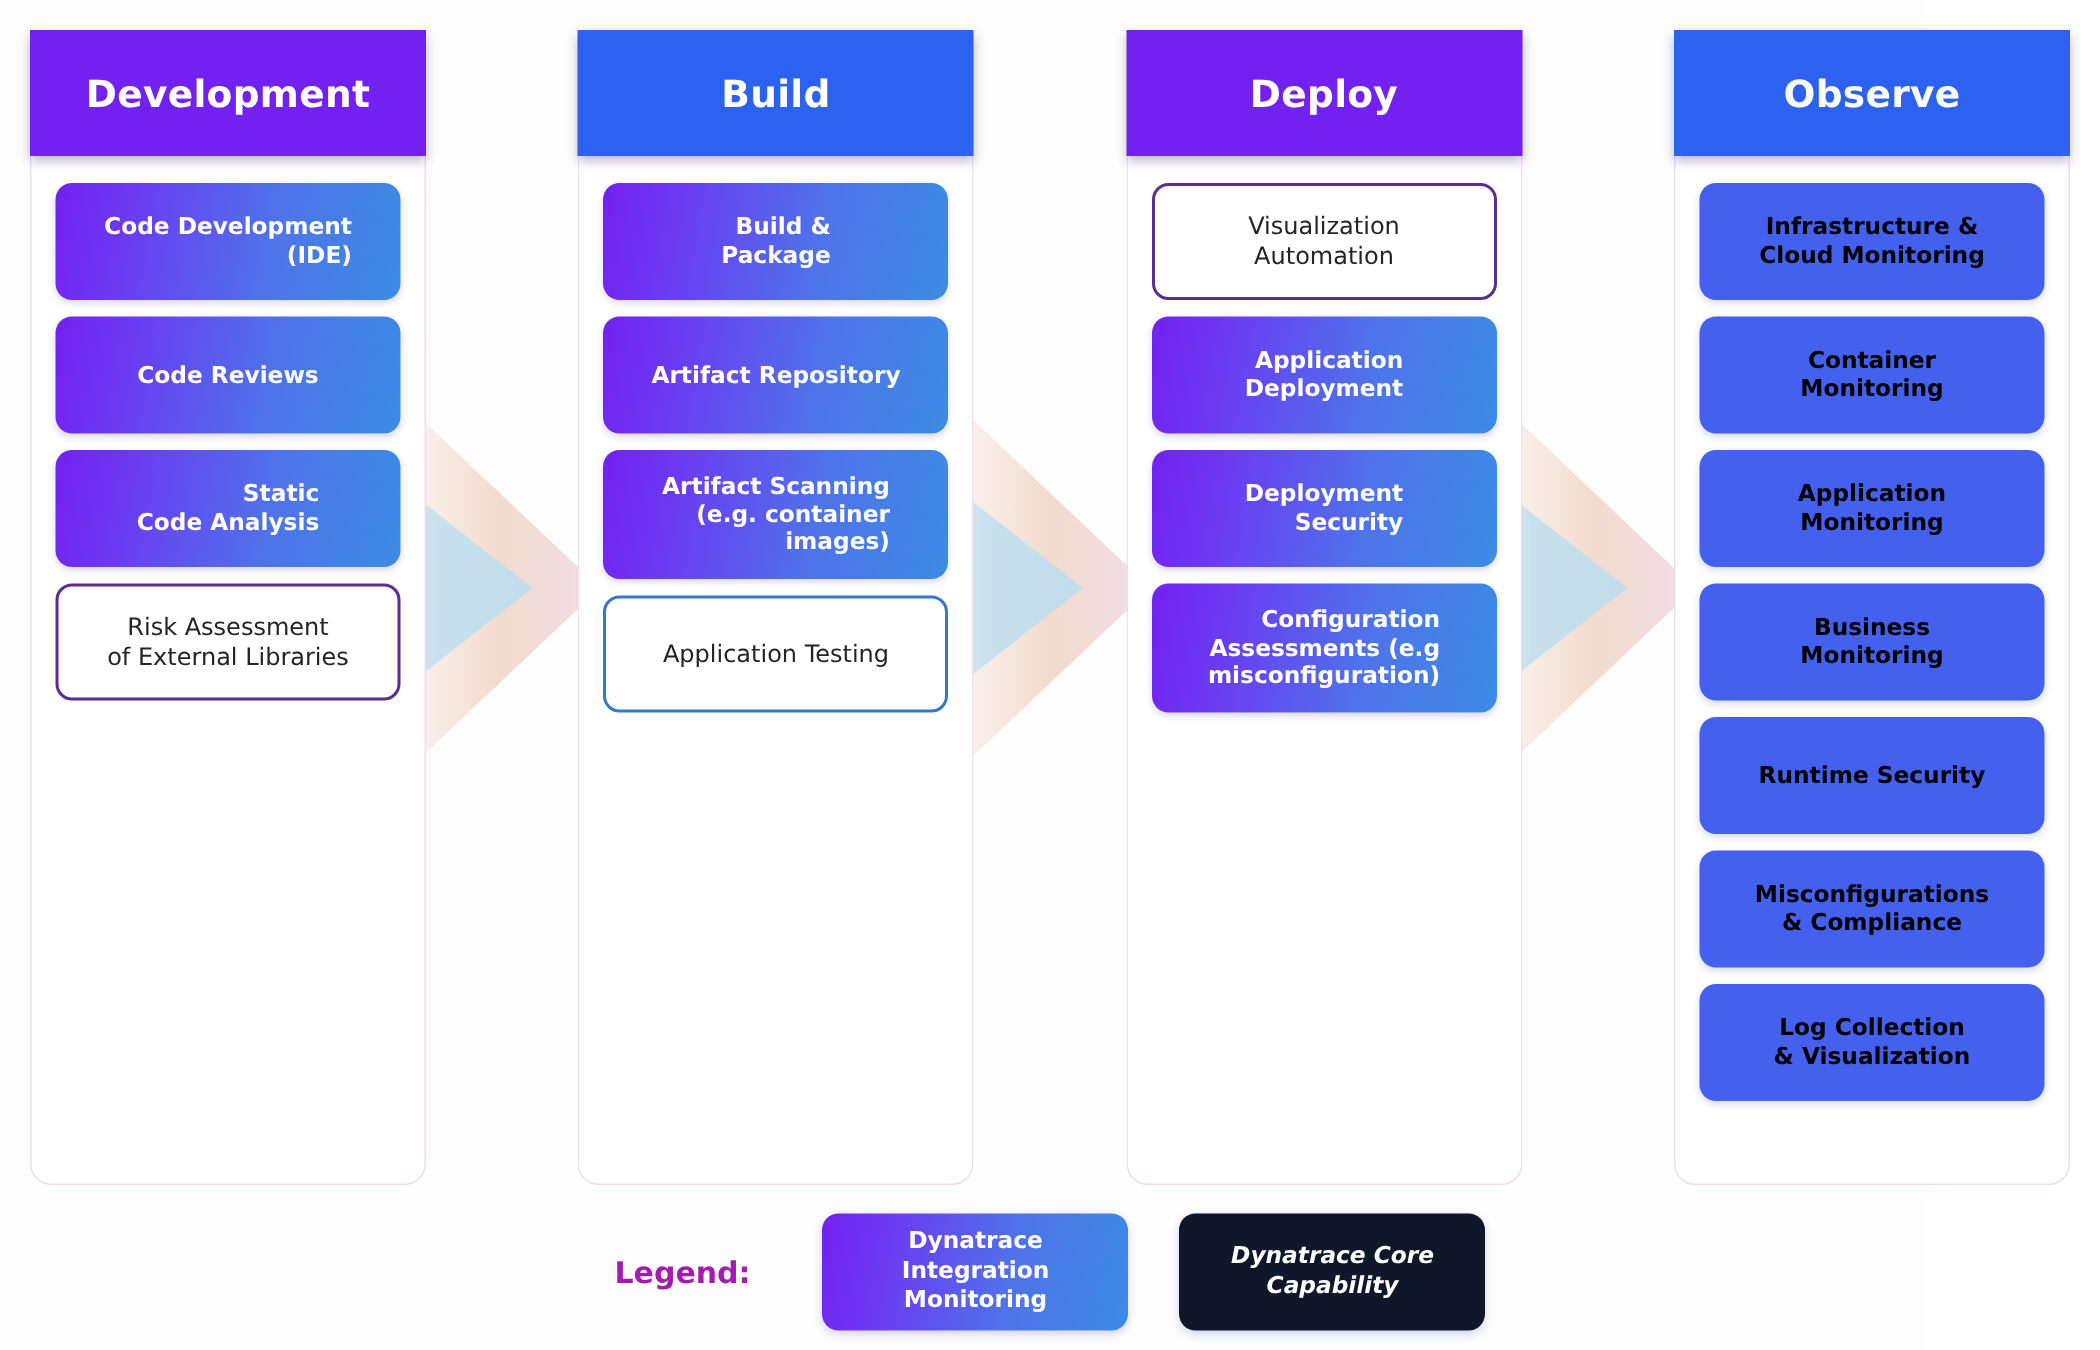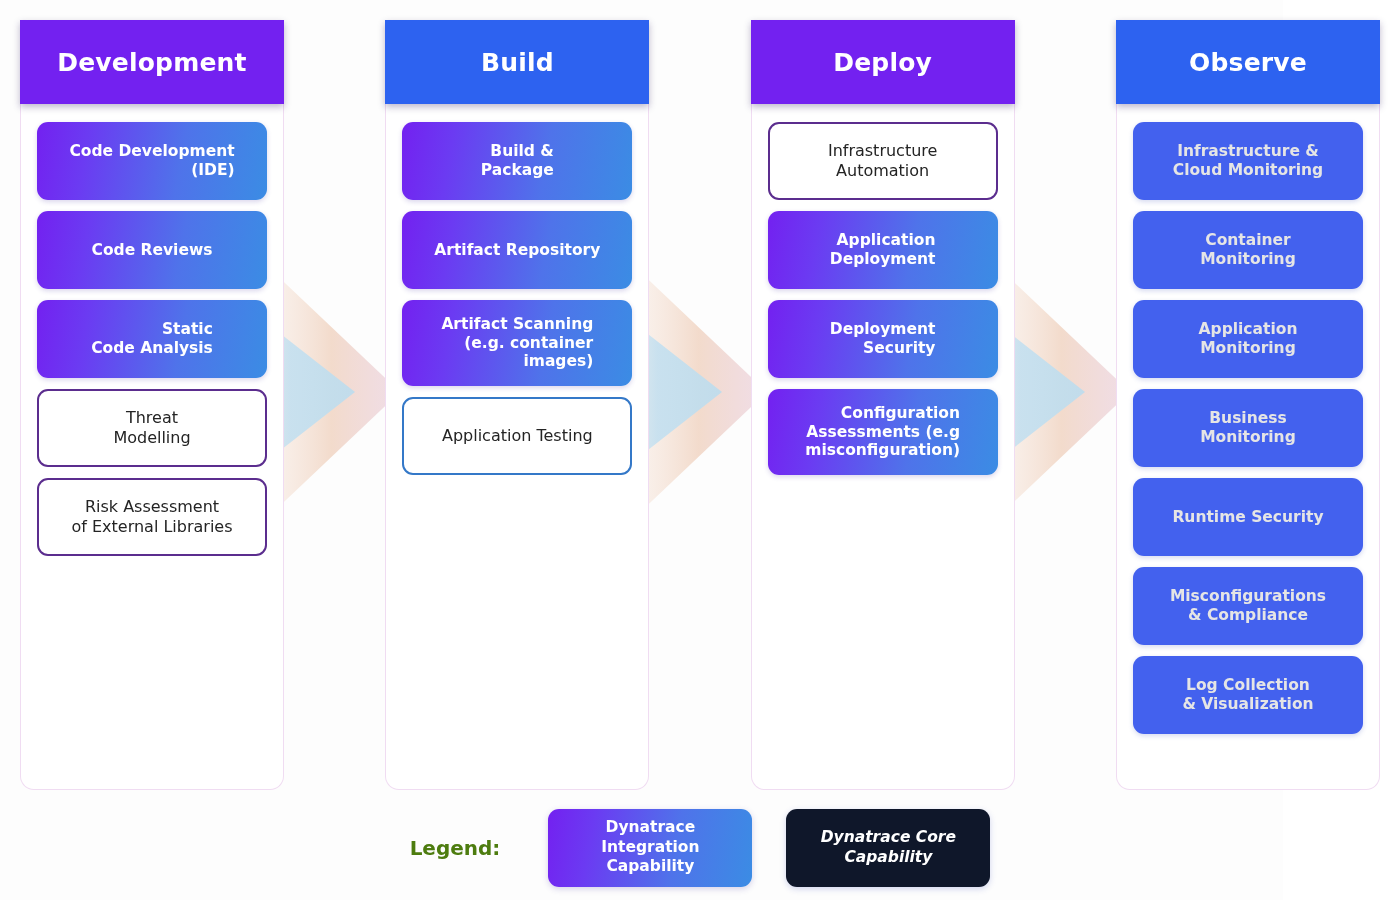--- a/index.html
+++ b/index.html
@@ -103,21 +103,21 @@
     background: linear-gradient(100deg, #7321f0 0%, #6b3bf2 22%, #4f73ea 62%, #3b8ce4 100%);
     color: #ffffff;
     font-weight: bold;
     font-size: 15.5px;
     box-shadow: 0 2px 5px rgba(70,50,160,0.20);
     text-align: right;
   }
 
   .chip.core {
     background: #4361ee;
-    color: #e5e5e5;
+    color: #000000;
     font-weight: bold;
     font-size: 15.5px;
     box-shadow: 0 2px 5px rgba(50,70,180,0.20);
   }
 
   .chip.outline {
     background: #ffffff;
     color: #242424;
     font-weight: normal;
     font-size: 16px;
@@ -141,21 +141,21 @@
     height: 105px;
     display: flex;
     align-items: center;
     justify-content: center;
     gap: 34px;
     z-index: 3;
   }
   .legend-label {
     font-size: 20px;
     font-weight: bold;
-    color: #4d7c0f;
+    color: #a21caf;
     margin-right: 14px;
   }
   .legend-chip {
     width: 204px;
     min-height: 78px;
     border-radius: 11px;
     display: flex;
     align-items: center;
     justify-content: center;
     text-align: center;
@@ -221,24 +221,20 @@
 (IDE)</span>
           </div>
           <div class="chip h2 integration">
             <span class="chip-text">Code Reviews</span>
           </div>
           <div class="chip h2 integration">
             <span class="chip-text">Static
 Code Analysis</span>
           </div>
           <div class="chip h2 outline purple-b">
-            <span class="chip-text">Threat
-Modelling</span>
-          </div>
-          <div class="chip h2 outline purple-b">
             <span class="chip-text">Risk Assessment
 of External Libraries</span>
           </div>
         </div>
       </div>
       <div class="stage">
         <div class="stage-header blue">Build</div>
         <div class="stage-body">
           <div class="chip h1 integration">
             <span class="chip-text">Build &amp;
@@ -254,21 +250,21 @@
           </div>
           <div class="chip h2 outline blue-b">
             <span class="chip-text">Application Testing</span>
           </div>
         </div>
       </div>
       <div class="stage">
         <div class="stage-header purple">Deploy</div>
         <div class="stage-body">
           <div class="chip h1 outline purple-b">
-            <span class="chip-text">Infrastructure
+            <span class="chip-text">Visualization
 Automation</span>
           </div>
           <div class="chip h2 integration">
             <span class="chip-text">Application
 Deployment</span>
           </div>
           <div class="chip h2 integration">
             <span class="chip-text">Deployment
 Security</span>
           </div>
@@ -311,21 +307,21 @@
           </div>
         </div>
       </div>
     </div>
 
   <div class="legend">
     <div class="legend-label">Legend:</div>
     <div class="legend-chip integration">
       <span class="chip-text">Dynatrace
 Integration
-Capability</span>
+Monitoring</span>
     </div>
     <div class="legend-chip core">
       <span class="chip-text">Dynatrace Core
 Capability</span>
     </div>
   </div>
 
 </div>
 
 </body></html>

